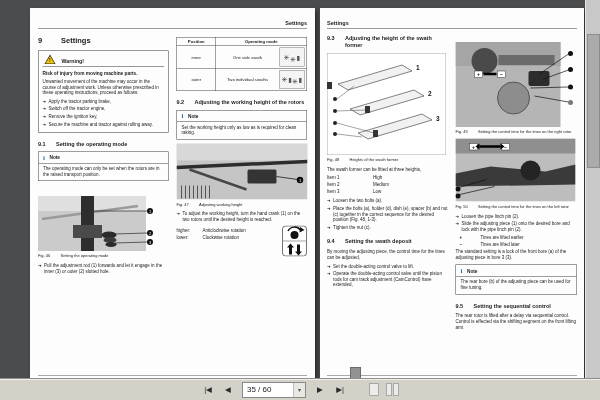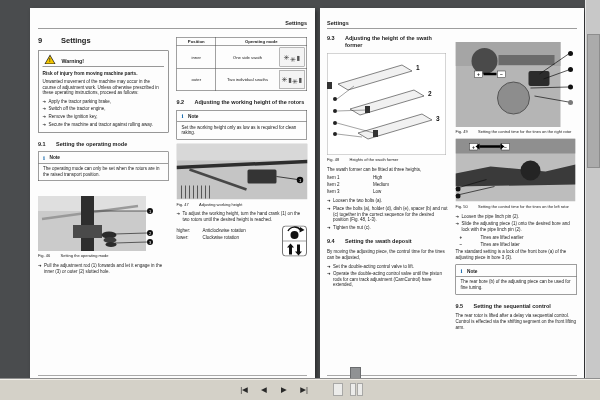--- a/index.html
+++ b/index.html
@@ -451,20 +451,24 @@
   </div>
 </div>
 
 <div class="vscroll">
   <div class="vthumb"></div>
 </div>
 <div class="tb-handle"></div>
 <div class="toolbar">
   <button class="tbtn">|◀</button>
   <button class="tbtn">◀</button>
+  <span class="pagefield">
+    <input value="35 / 60" style="">
+    <span class="dd">▾</span>
+  </span>
   <button class="tbtn">▶</button>
   <button class="tbtn">▶|</button>
   <span class="tsep"></span>
   <button class="vbtn">
     <span class="pg1"></span>
   </button>
   <button class="vbtn">
     <span class="pg2">
         <i></i>
         <i></i>

